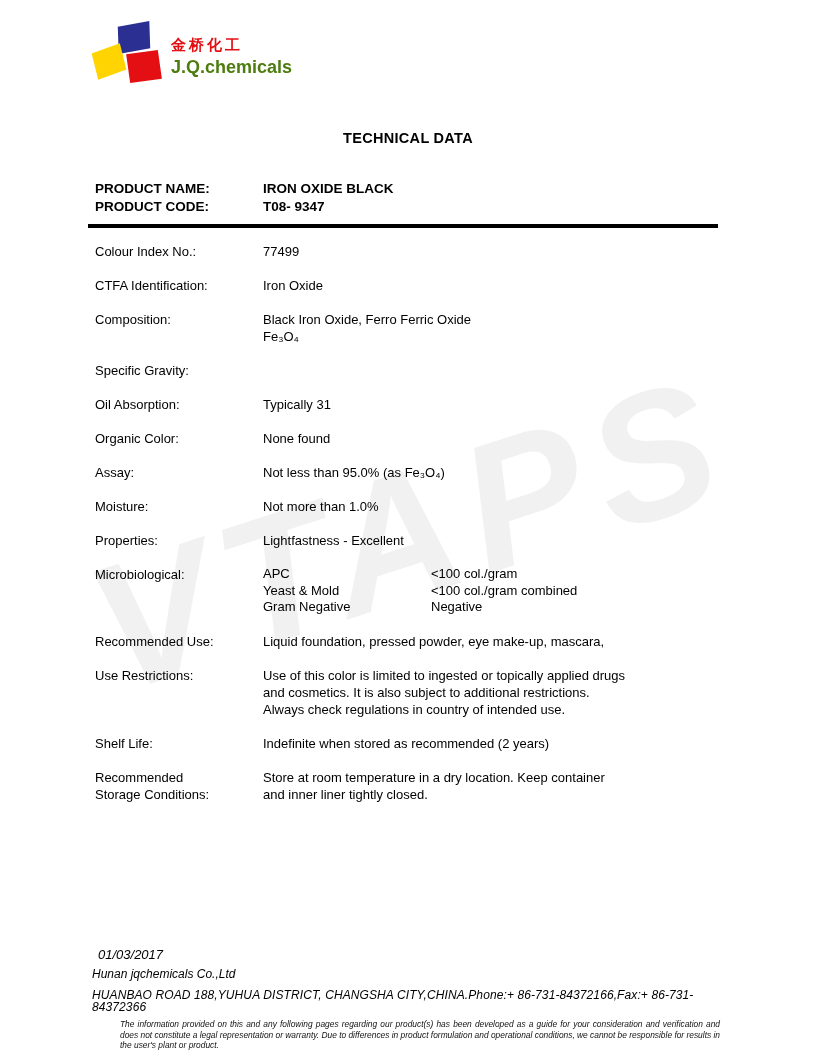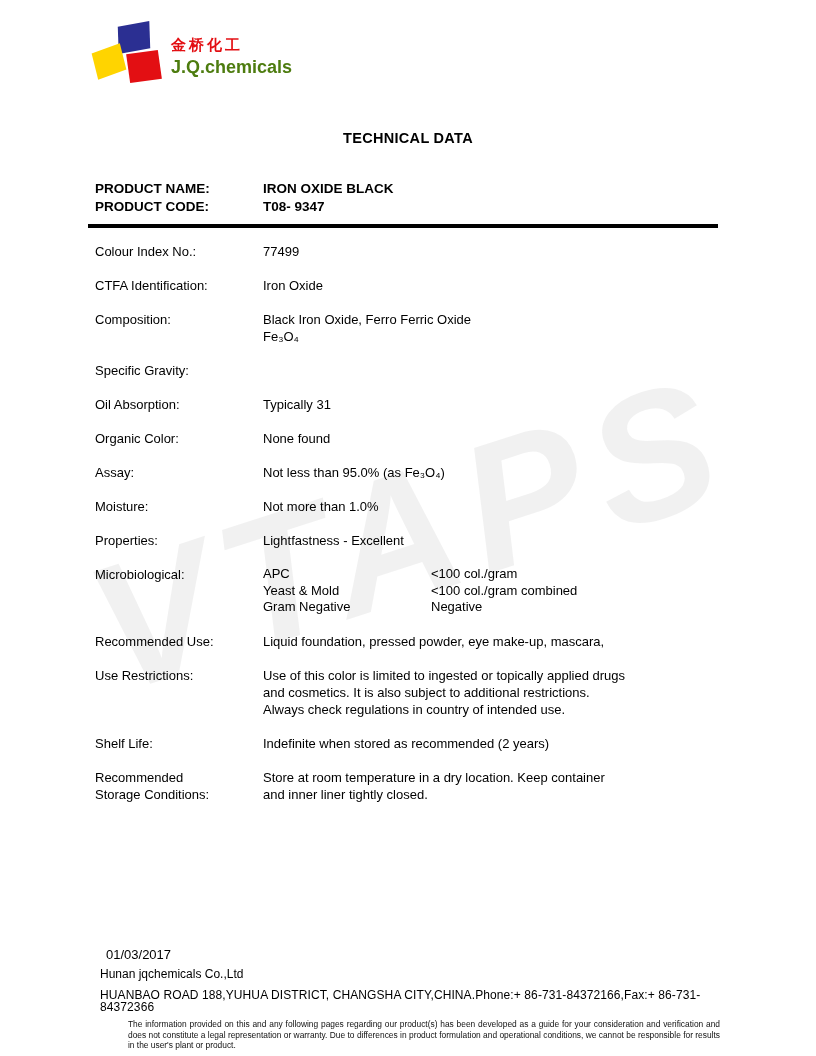--- a/index.html
+++ b/index.html
@@ -68,21 +68,21 @@
 
   
   .rows { position: absolute; top: 243px; left: 95px; width: 628px; font-size: 13px; }
   .row { display: flex; margin-bottom: 17px; }
   .row-label { width: 168px; flex: 0 0 168px; line-height: 17px; }
   .row-value { flex: 1; line-height: 17px; }
   .micro-grid { display: grid; grid-template-columns: 168px 1fr; }
   .micro-grid span { line-height: 16.5px; }
 
   
-  .footer { position: absolute; left: 100px; right: 96px; top: 946px; }
+  .footer { position: absolute; left: 92px; right: 96px; top: 946px; font-style: italic; }
   .f-date { font-size: 13px; line-height: 17px; padding-left: 6px; }
   .f-company { font-size: 12px; line-height: 16px; margin-top: 3px; }
   .f-address { font-size: 12px; line-height: 12px; margin-top: 7px; letter-spacing: 0.1px; }
   .f-disclaimer {
     font-size: 8.4px;
     line-height: 10.5px;
     margin-top: 6px;
     text-align: justify;
     color: #111;
     margin-left: 28px;

